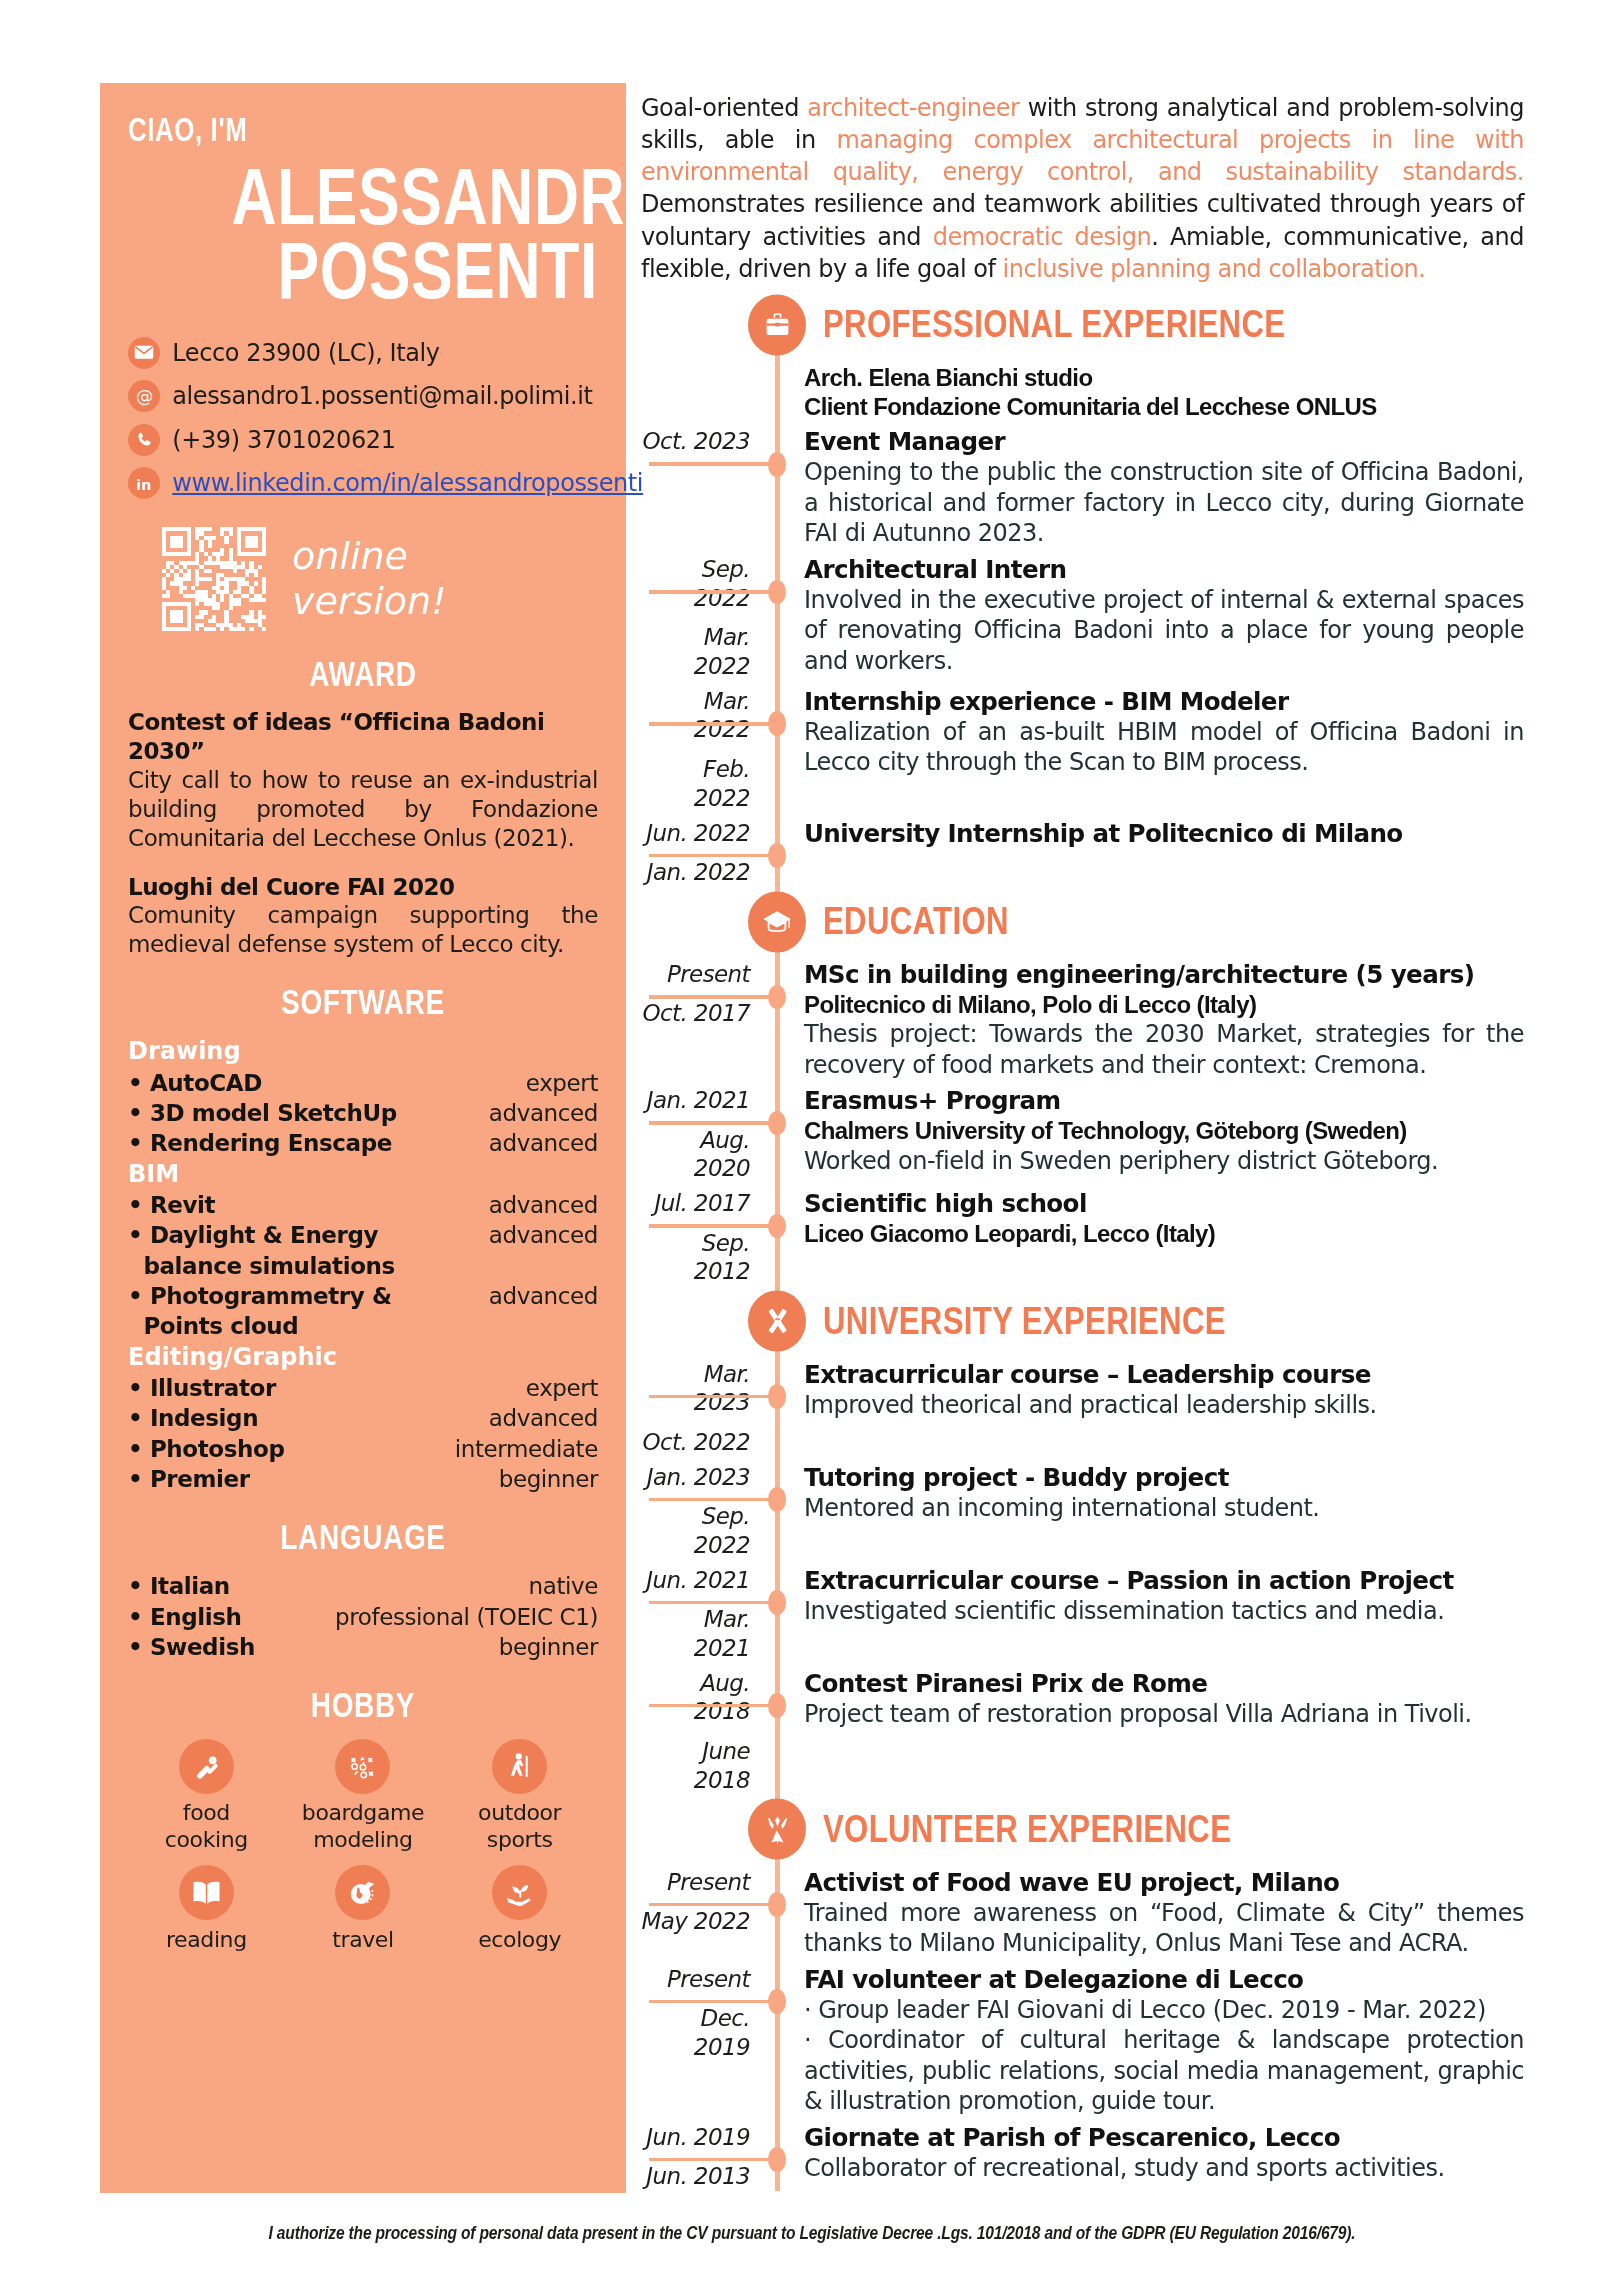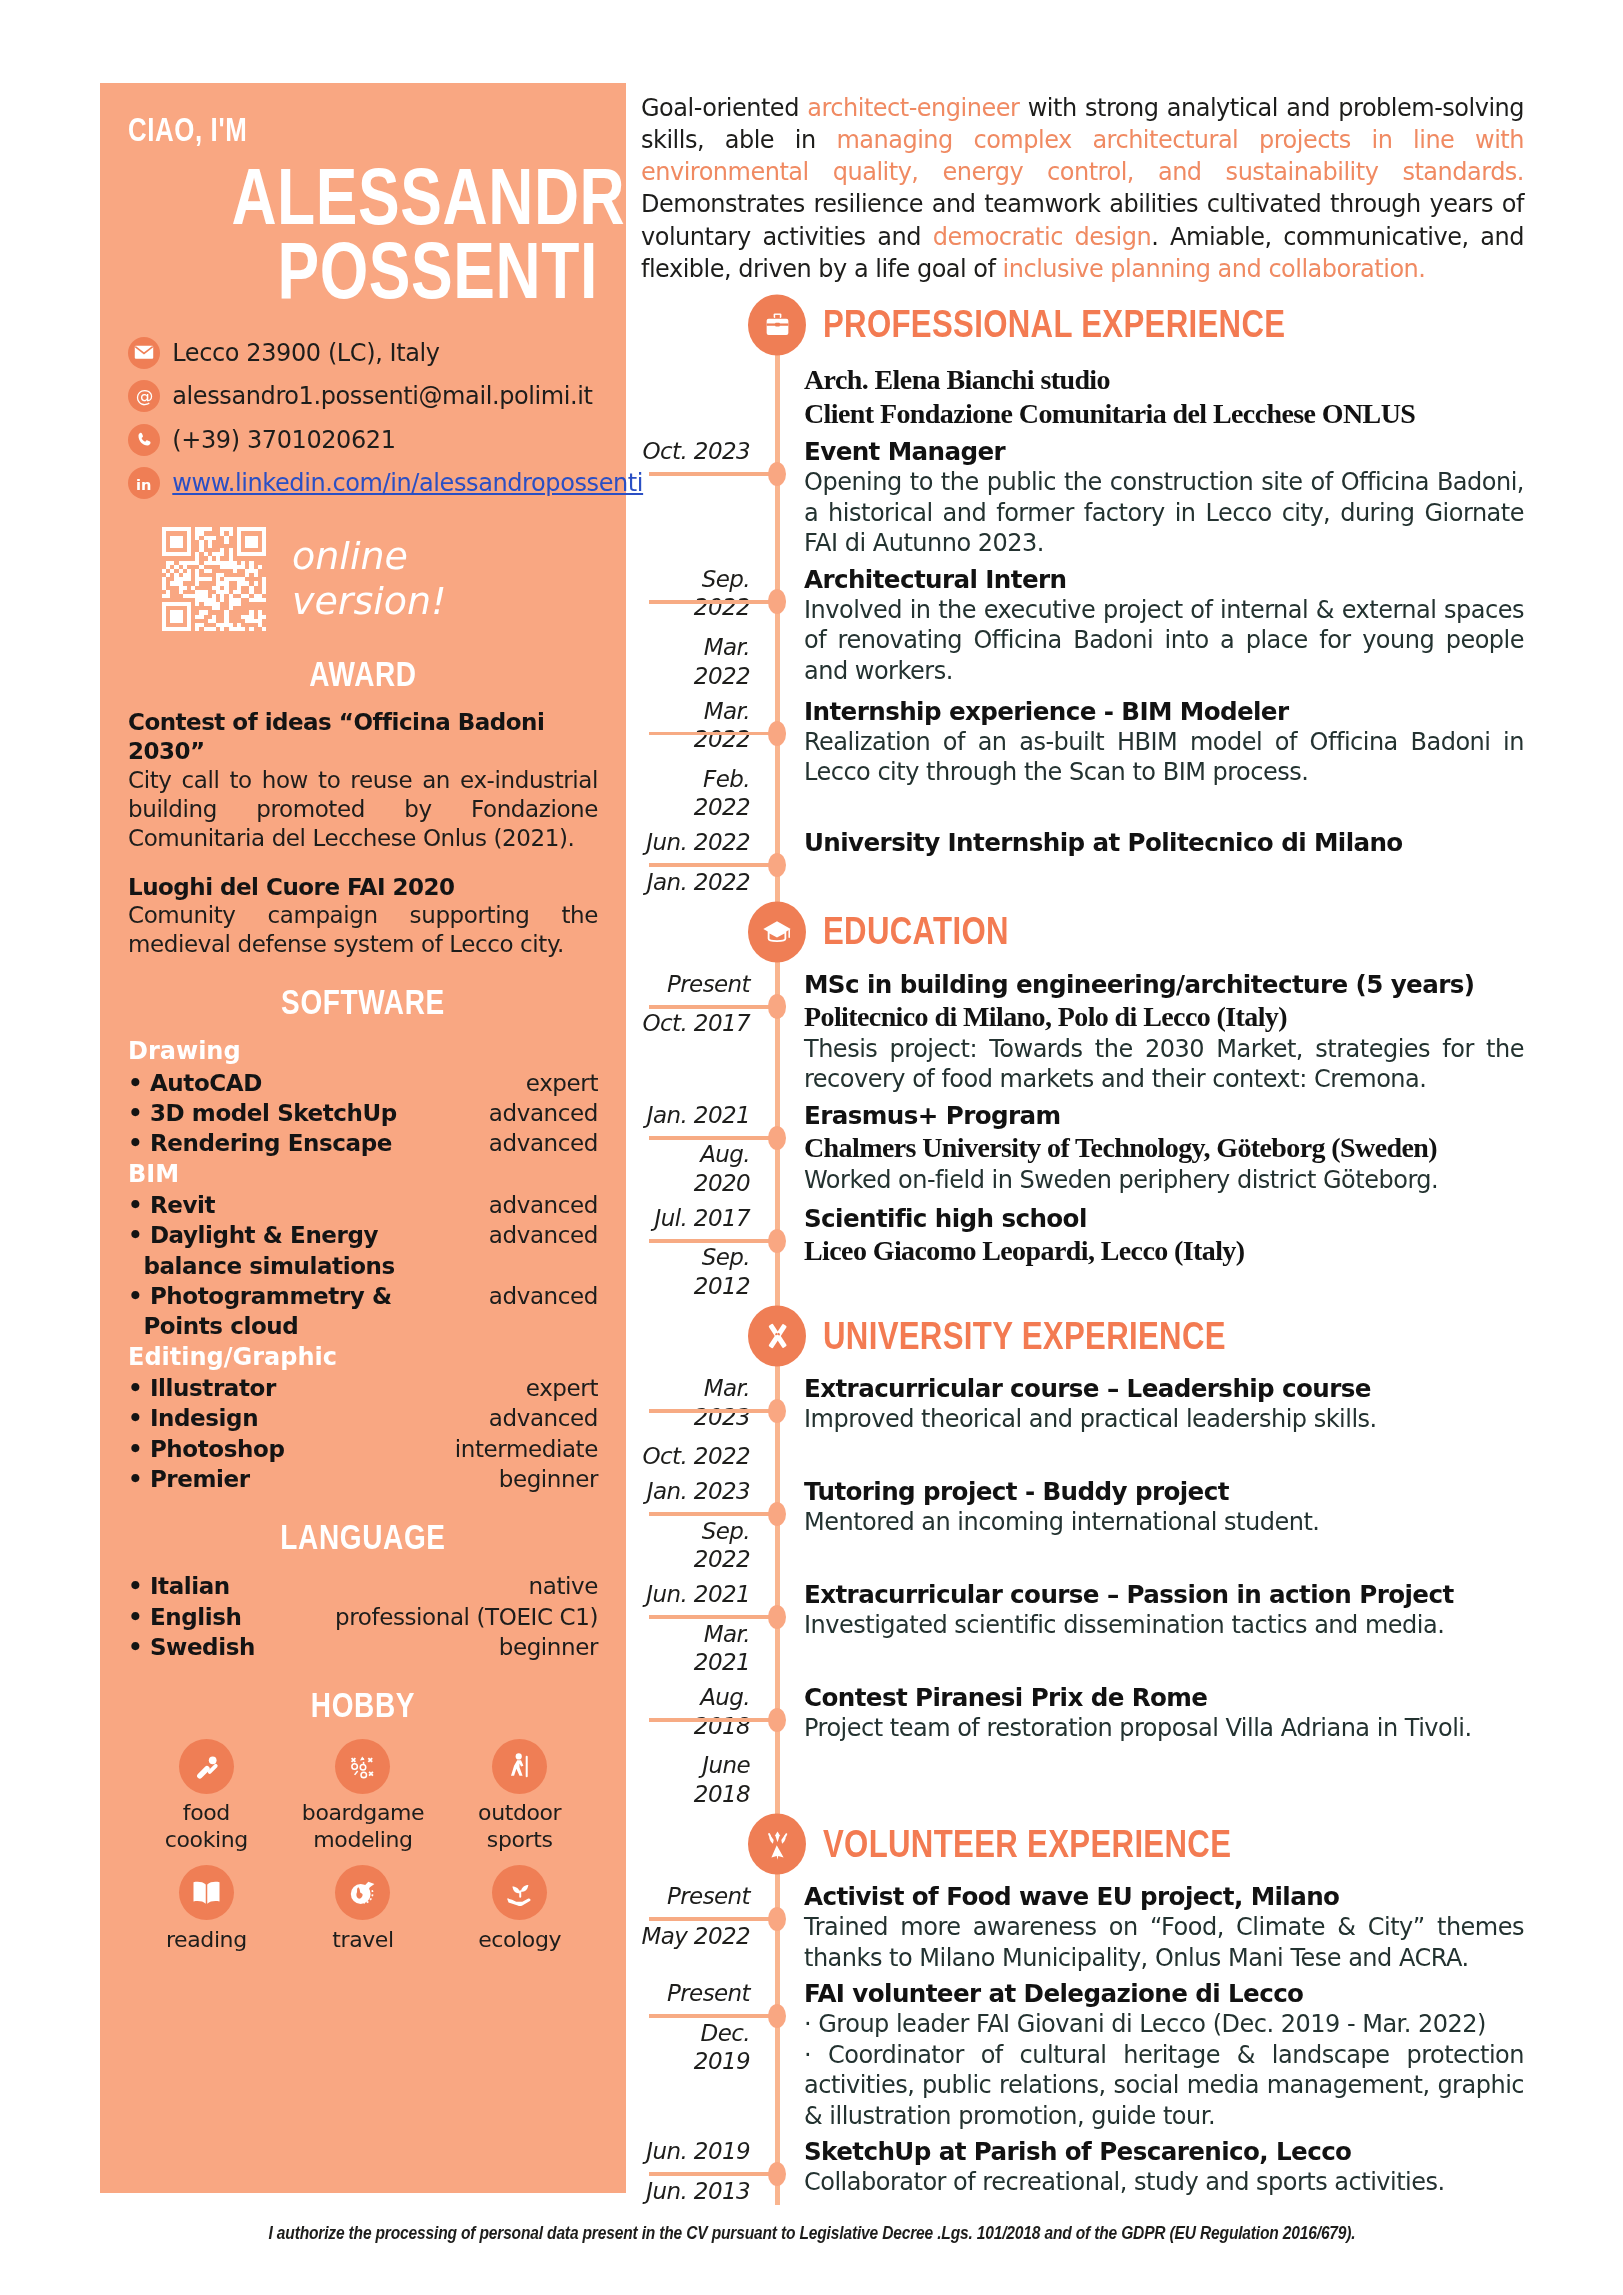--- a/index.html
+++ b/index.html
@@ -267,23 +267,23 @@
   }
   .tl-title {
     font-family: "DejaVu Sans", sans-serif;
     font-weight: 700;
     font-size: 24.6px;
     color: #121212;
     line-height: 1.22;
     letter-spacing: -0.6px;
   }
   .tl-sub {
-    font-family: Liberation Serif, serif;
+    font-family: Liberation Sans, sans-serif;
     font-weight: 700;
-    font-size: 28px;
+    font-size: 24px;
     color: #121212;
     line-height: 1.22;
     letter-spacing: -0.6px;
   }
   .tl-desc {
     font-family: "DejaVu Sans", sans-serif;
     font-size: 24px;
     color: #233230;
     line-height: 1.27;
     text-align: justify;
@@ -1381,21 +1381,21 @@
             </div>
           </div>
           <div class="tl-entry">
             <div class="tl-tick" style="top: 35px;"></div>
             <div class="tl-dot" style="top: 24.6px;"></div>
             <div class="tl-dates">
               <div class="tl-date-to">Jun. 2019</div>
               <div class="tl-date-from" style="margin-top: 10.7px;">Jun. 2013</div>
             </div>
             <div class="tl-body">
-              <div class="tl-title">SketchUp at Parish of Pescarenico, Lecco</div>
+              <div class="tl-title">Giornate at Parish of Pescarenico, Lecco</div>
               <div class="tl-desc">Collaborator of recreational, study and sports activities.</div>
             </div>
           </div>
         </div>
     </div>
   </main>
 
   <div class="footer-note">I authorize the processing of personal data present in the CV pursuant to Legislative Decree .Lgs. 101/2018 and of the GDPR (EU Regulation 2016/679).</div>
 </div>
 

